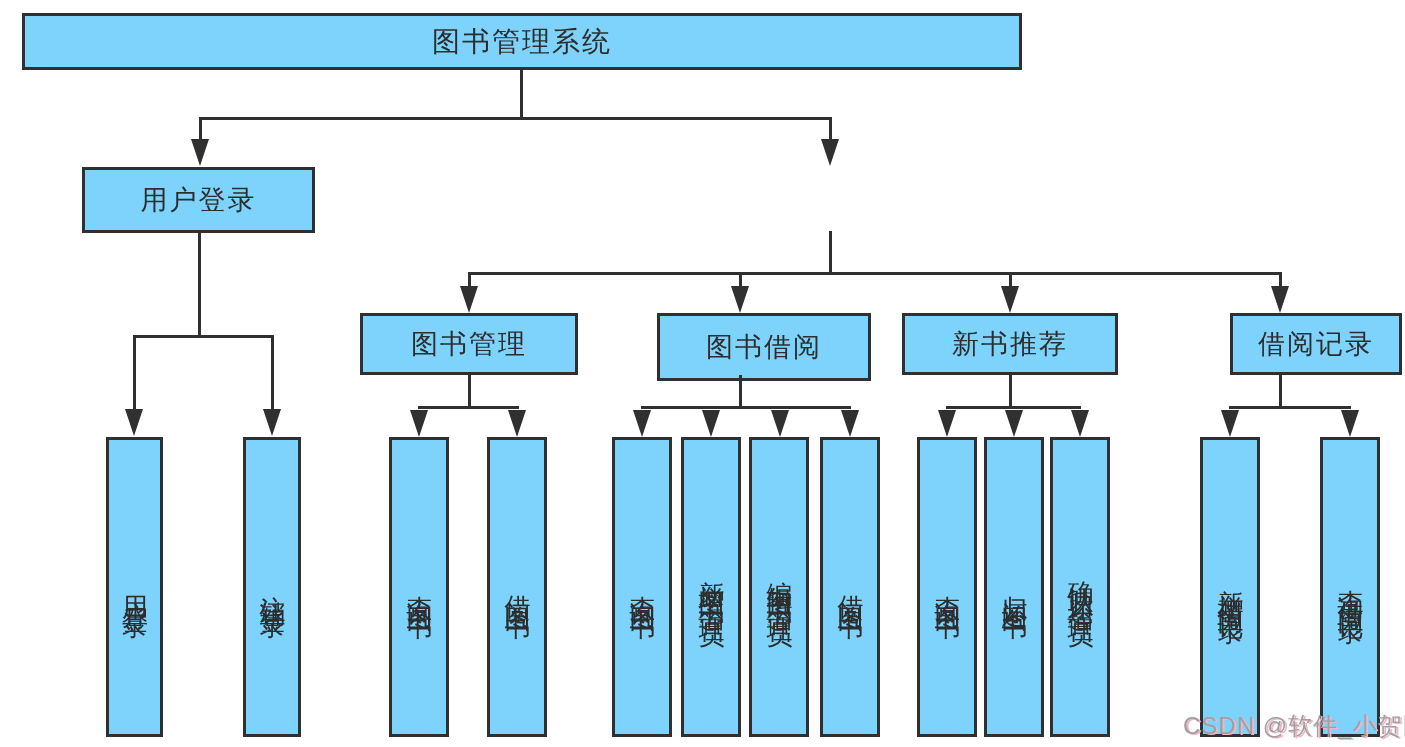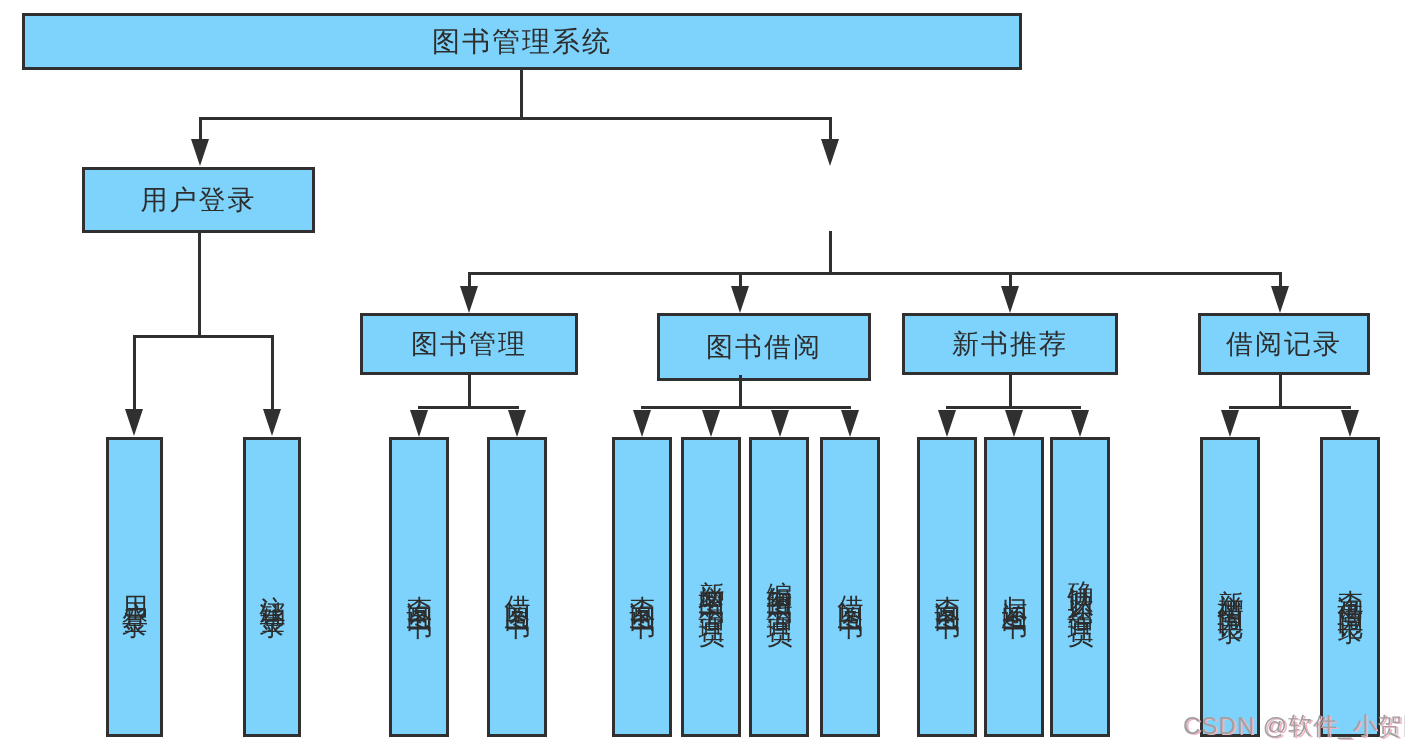--- a/index.html
+++ b/index.html
@@ -69,21 +69,21 @@
 
   <div class="box" style="left:360px;top:313px;width:218px;height:62px;">
     <span class="hlabel">图书管理</span>
   </div>
   <div class="box" style="left:657px;top:313px;width:214px;height:68px;">
     <span class="hlabel">图书借阅</span>
   </div>
   <div class="box" style="left:902px;top:313px;width:216px;height:62px;">
     <span class="hlabel">新书推荐</span>
   </div>
-  <div class="box" style="left:1198px;top:313px;width:172px;height:62px;">
+  <div class="box" style="left:1230px;top:313px;width:172px;height:62px;">
     <span class="hlabel">借阅记录</span>
   </div>
 
   <div class="vline" style="left:468px;top:375px;height:34px;"></div>
   <div class="vline" style="left:739px;top:375px;height:34px;"></div>
   <div class="vline" style="left:1009px;top:375px;height:34px;"></div>
   <div class="vline" style="left:1279px;top:375px;height:34px;"></div>
 
   <div class="hline" style="left:418px;top:406px;width:101px;"></div>
   <div class="tri" style="left:410px;top:410px;"></div>

